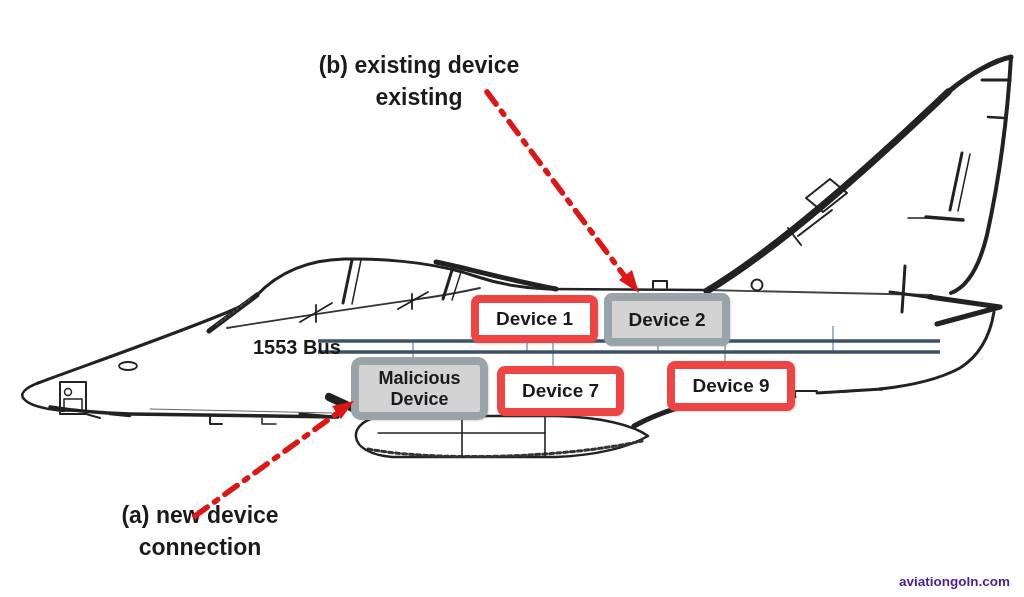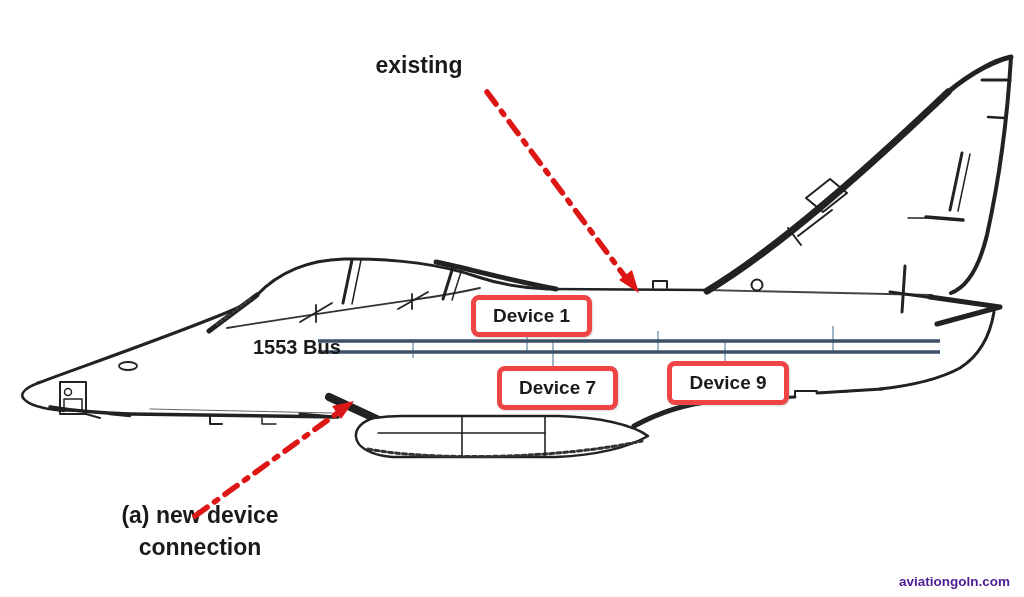--- a/index.html
+++ b/index.html
@@ -5,21 +5,21 @@
   html,body{margin:0;padding:0;background:#fff;}
   #stage{
     position:relative;width:1024px;height:597px;background:#fff;overflow:hidden;
     font-family:"Liberation Sans", sans-serif;color:#1a1a1a;
   }
   svg{position:absolute;left:0;top:0;}
   #base-art{z-index:1;}
   #arrow-layer{z-index:5;pointer-events:none;}
   .devbox{
     position:absolute;z-index:3;display:flex;align-items:center;justify-content:center;
-    background:#ffffff;border:5px solid #ef4444;border-radius:8px;
+    background:#ffffff;border:8px solid #ef4444;border-radius:8px;
     font-weight:bold;font-size:19px;letter-spacing:0px;
     box-shadow:1px 1px 2px rgba(90,110,130,0.25);
     text-align:center;line-height:1.15;
   }
   .devbox.gray{background:#d3d3d3;border-color:#9aa2aa;}
   .devbox .stack span{display:block;}
   .annot{
     position:absolute;z-index:4;font-weight:bold;font-size:23px;line-height:1.38;
     text-align:center;white-space:nowrap;
   }
@@ -123,30 +123,40 @@
 
     <g stroke="#3d5066" stroke-width="3.5">
       <line x1="318" y1="341" x2="940" y2="341"></line>
       <line x1="318" y1="352" x2="940" y2="352"></line>
     </g>
   </svg>
 
   <div class="devbox" style="left:471px;top:295px;width:111px;height:32px;">
     <span>Device 1</span>
   </div>
+  <div class="devbox gray" style="left:604px;top:293px;width:110px;height:37px;">
+    <span>Device 2</span>
+  </div>
   <div class="devbox" style="left:497px;top:366px;width:111px;height:34px;">
     <span>Device 7</span>
   </div>
   <div class="devbox" style="left:667px;top:361px;width:112px;height:34px;">
     <span>Device 9</span>
   </div>
+  <div class="devbox gray" style="left:351px;top:357px;width:121px;height:47px;font-size:18px;border-radius:10px;">
+    <div class="stack">
+      <span>Malicious</span>
+      <span>Device</span>
+    </div>
+  </div>
 
   <div class="bus-label" style="left:236px;top:336px;margin-left:17px;">1553 Bus</div>
 
   <div class="annot" style="left:318px;top:50px;width:202px;">
+    <span>(b) existing device</span>
     <span>existing</span>
   </div>
 
   <div class="annot" style="left:105px;top:500px;width:190px;">
     <span>(a) new device</span>
     <span>connection</span>
   </div>
 
   <div class="watermark">aviationgoln.com</div>
 

